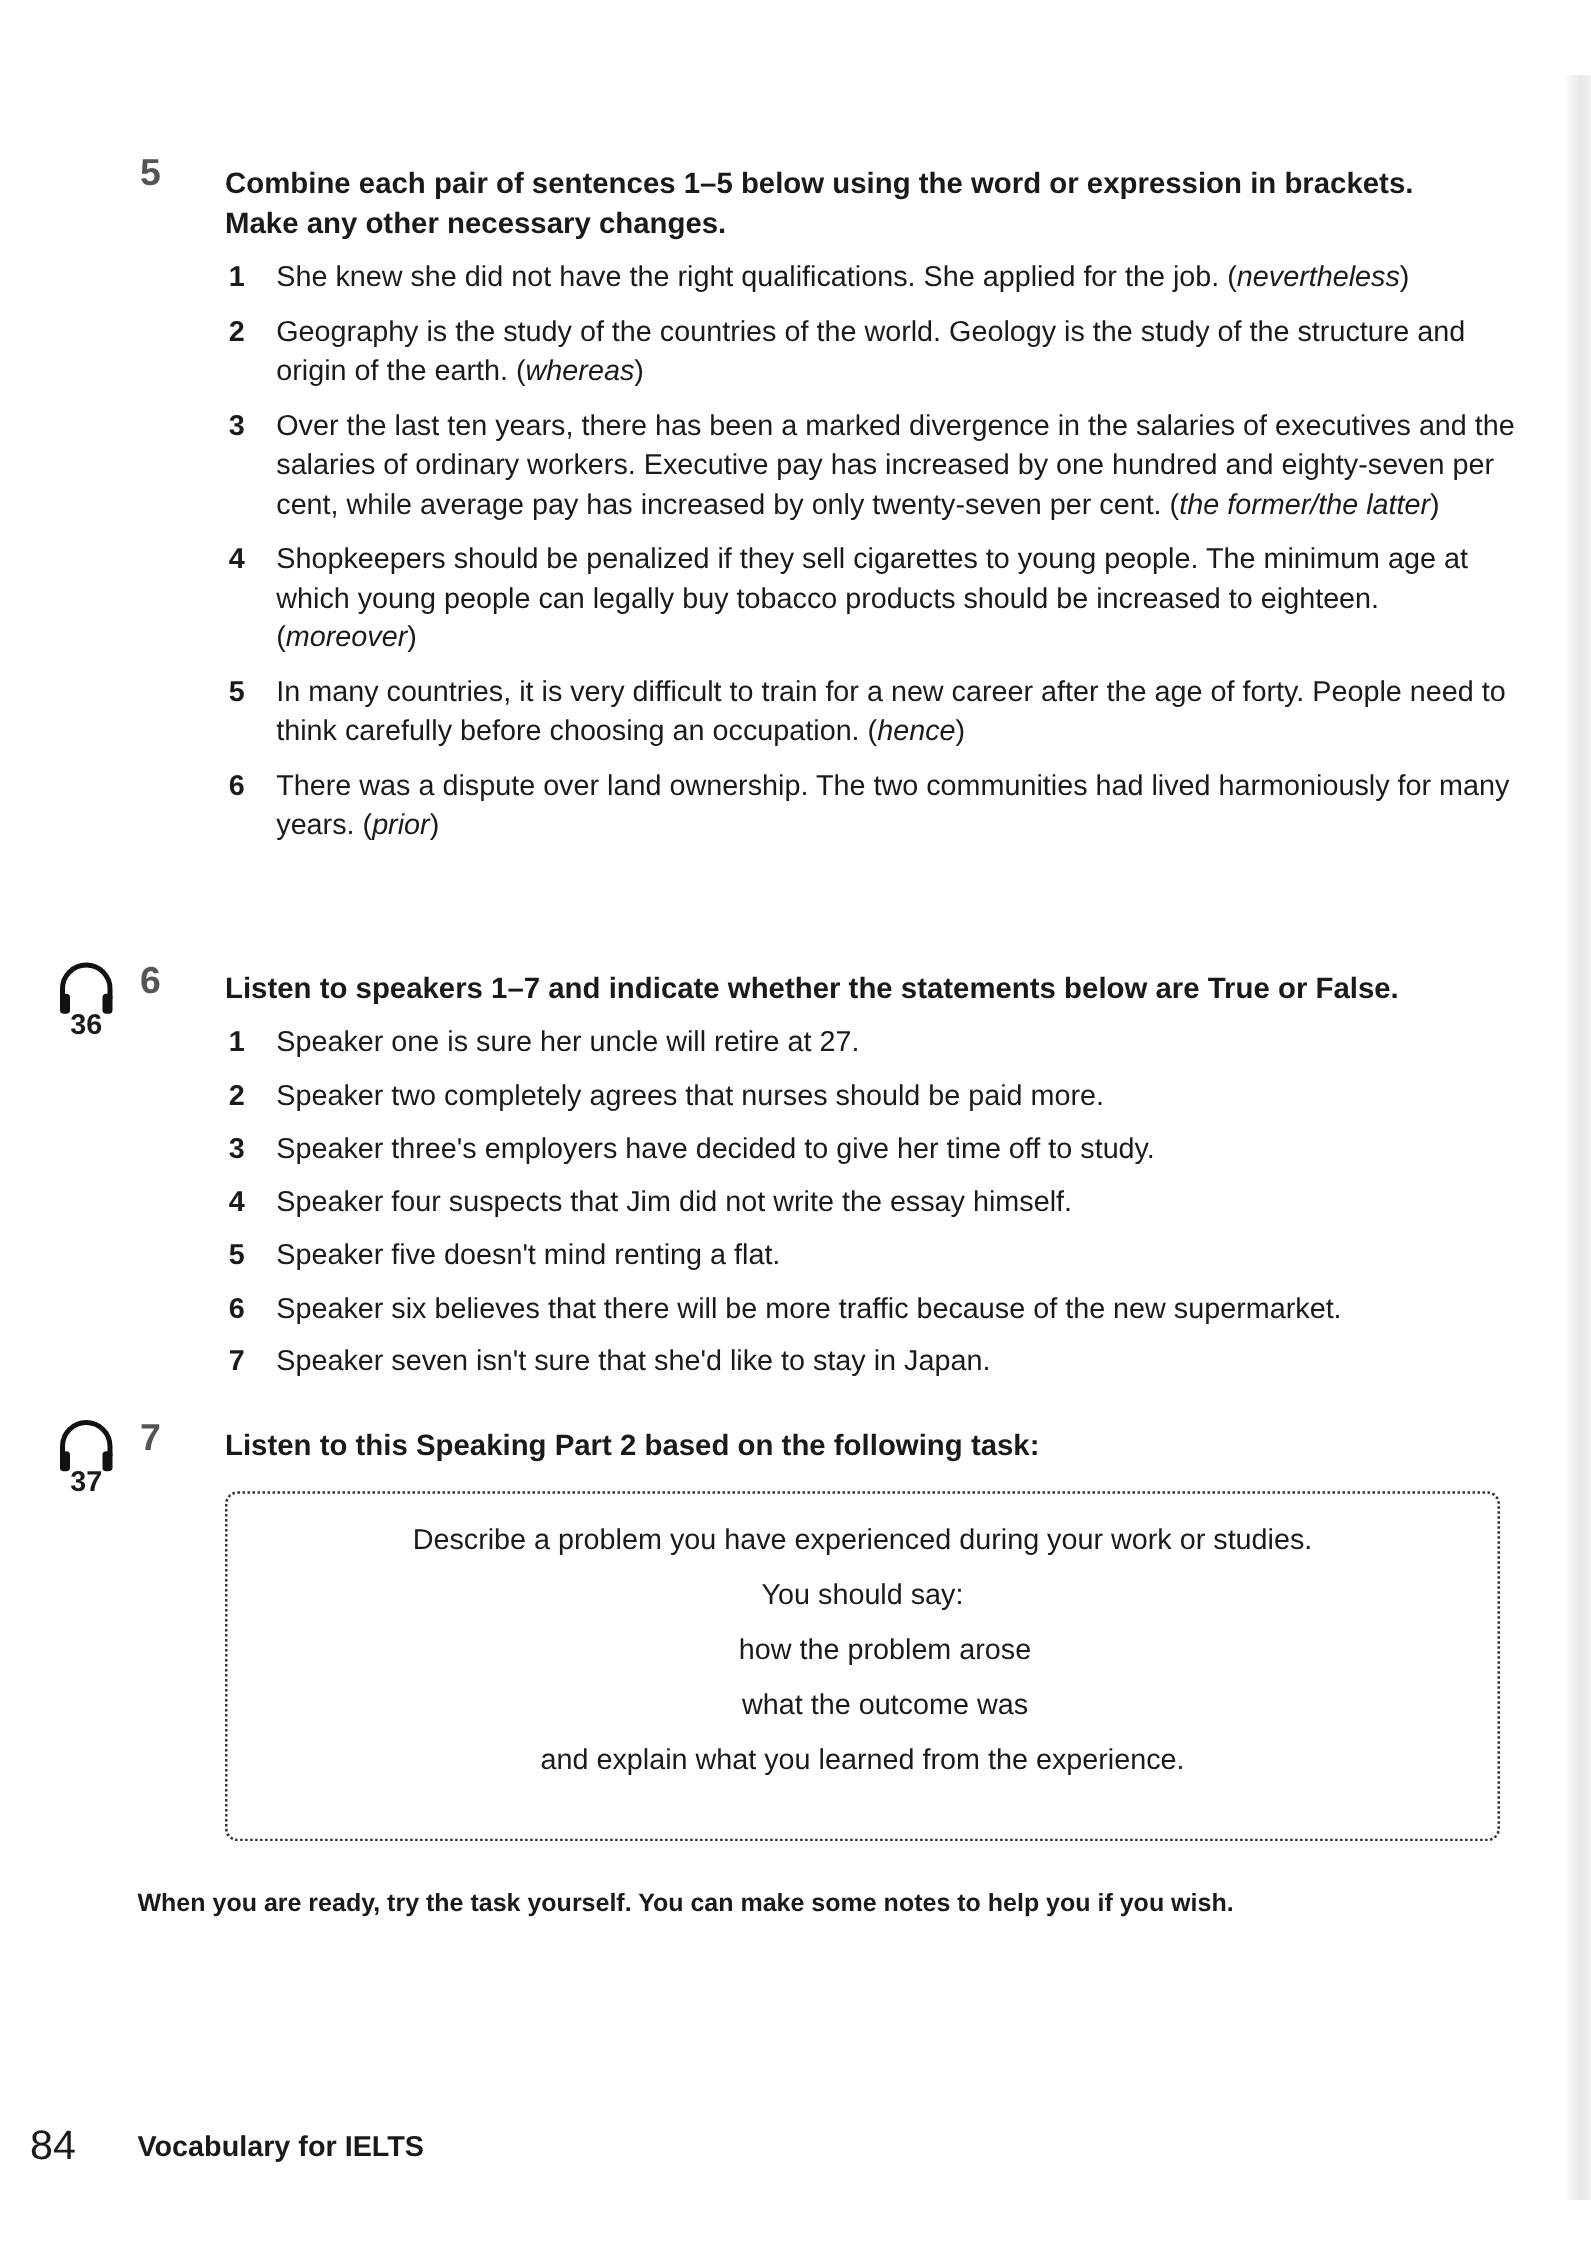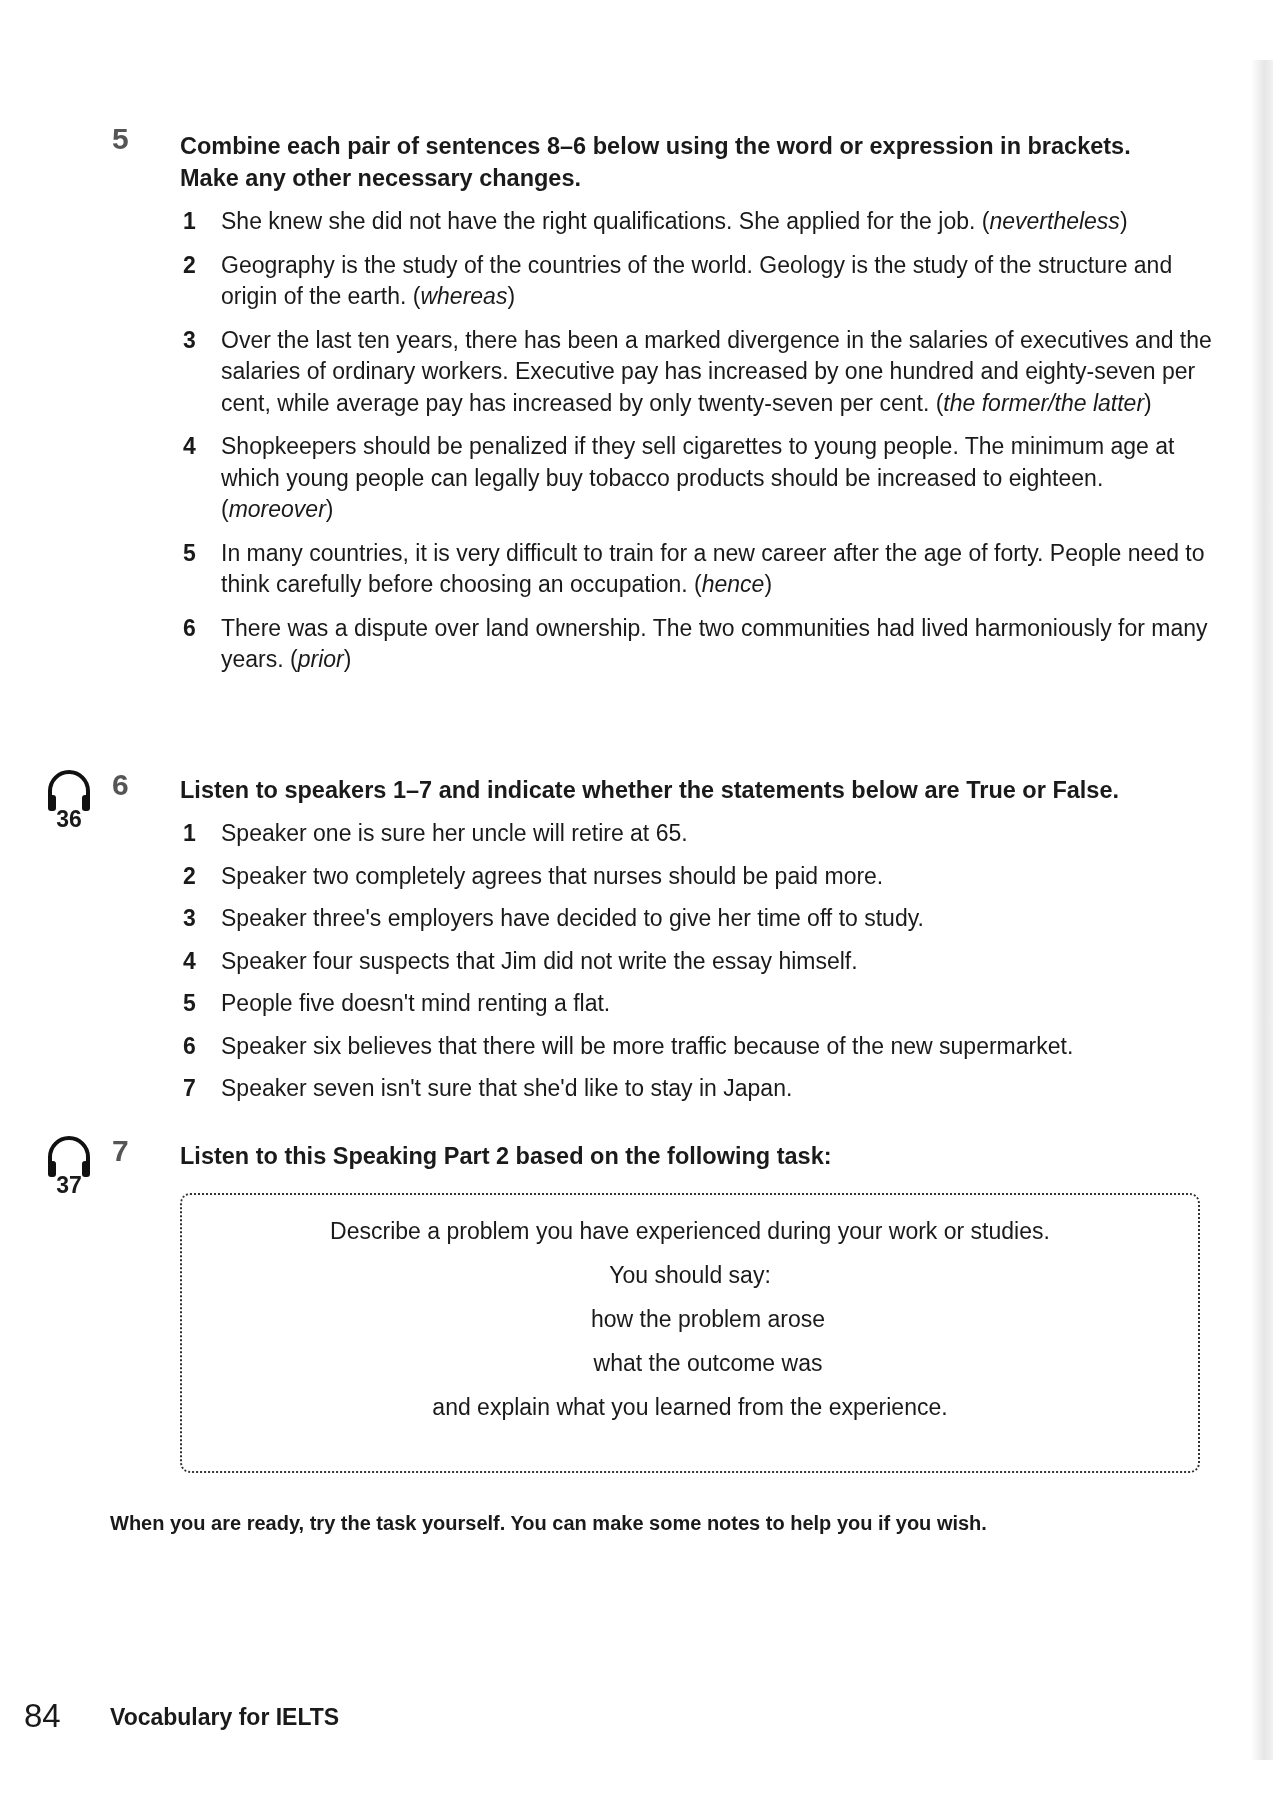--- a/index.html
+++ b/index.html
@@ -36,44 +36,44 @@
   }
   .page-num { position:absolute; left:24px; top:1697px; font-size:33px; font-weight:normal; }
   .book-title { position:absolute; left:110px; top:1704px; font-size:23px; font-weight:bold; }
 </style>
 </head>
 <body>
 
 <div class="edge"></div>
 
 <div class="ex-num" style="top:122px">5</div>
-<div class="ex-title" style="top:130px">Combine each pair of sentences 8–6 below using the word or expression in brackets. Make any other necessary changes.</div>
+<div class="ex-title" style="top:130px">Combine each pair of sentences 1–5 below using the word or expression in brackets. Make any other necessary changes.</div>
 <ul class="list" style="top:206px">
   <li class="item" style="margin-bottom:12px"><span class="n">1</span><span>She knew she did not have the right qualifications. She applied for the job. </span>(<em>nevertheless</em>)</li>
   <li class="item" style="margin-bottom:12px"><span class="n">2</span><span>Geography is the study of the countries of the world. Geology is the study of the structure and origin of the earth. </span>(<em>whereas</em>)</li>
   <li class="item" style="margin-bottom:12px"><span class="n">3</span><span>Over the last ten years, there has been a marked divergence in the salaries of executives and the salaries of ordinary workers. Executive pay has increased by one hundred and eighty-seven per cent, while average pay has increased by only twenty-seven per cent. </span>(<em>the former/the latter</em>)</li>
   <li class="item" style="margin-bottom:12px"><span class="n">4</span><span>Shopkeepers should be penalized if they sell cigarettes to young people. The minimum age at which young people can legally buy tobacco products should be increased to eighteen. </span>(<em>moreover</em>)</li>
   <li class="item" style="margin-bottom:12px"><span class="n">5</span><span>In many countries, it is very difficult to train for a new career after the age of forty. People need to think carefully before choosing an occupation. </span>(<em>hence</em>)</li>
   <li class="item"><span class="n">6</span><span>There was a dispute over land ownership. The two communities had lived harmoniously for many years. </span>(<em>prior</em>)</li>
 </ul>
 
 <svg class="headphones" style="top:760px" viewBox="0 0 50 50">
   <path d="M6 34 V26 A19 19 0 0 1 44 26 V34" fill="none" stroke="#111" stroke-width="4"></path>
   <rect x="4" y="30" width="8" height="16" rx="3" fill="#111"></rect>
   <rect x="38" y="30" width="8" height="16" rx="3" fill="#111"></rect>
 </svg>
 <div class="track" style="top:806px">36</div>
 <div class="ex-num" style="top:768px">6</div>
 <div class="ex-title" style="top:774px">Listen to speakers 1–7 and indicate whether the statements below are True or False.</div>
 <ul class="list" style="top:818px">
-  <li class="item" style="margin-bottom:11px"><span class="n">1</span><span>Speaker one is sure her uncle will retire at 65.</span></li>
+  <li class="item" style="margin-bottom:11px"><span class="n">1</span><span>Speaker one is sure her uncle will retire at 27.</span></li>
   <li class="item" style="margin-bottom:11px"><span class="n">2</span><span>Speaker two completely agrees that nurses should be paid more.</span></li>
   <li class="item" style="margin-bottom:11px"><span class="n">3</span><span>Speaker three's employers have decided to give her time off to study.</span></li>
   <li class="item" style="margin-bottom:11px"><span class="n">4</span><span>Speaker four suspects that Jim did not write the essay himself.</span></li>
-  <li class="item" style="margin-bottom:11px"><span class="n">5</span><span>People five doesn't mind renting a flat.</span></li>
+  <li class="item" style="margin-bottom:11px"><span class="n">5</span><span>Speaker five doesn't mind renting a flat.</span></li>
   <li class="item" style="margin-bottom:11px"><span class="n">6</span><span>Speaker six believes that there will be more traffic because of the new supermarket.</span></li>
   <li class="item"><span class="n">7</span><span>Speaker seven isn't sure that she'd like to stay in Japan.</span></li>
 </ul>
 
 <svg class="headphones" style="top:1126px" viewBox="0 0 50 50">
   <path d="M6 34 V26 A19 19 0 0 1 44 26 V34" fill="none" stroke="#111" stroke-width="4"></path>
   <rect x="4" y="30" width="8" height="16" rx="3" fill="#111"></rect>
   <rect x="38" y="30" width="8" height="16" rx="3" fill="#111"></rect>
 </svg>
 <div class="track" style="top:1172px">37</div>

